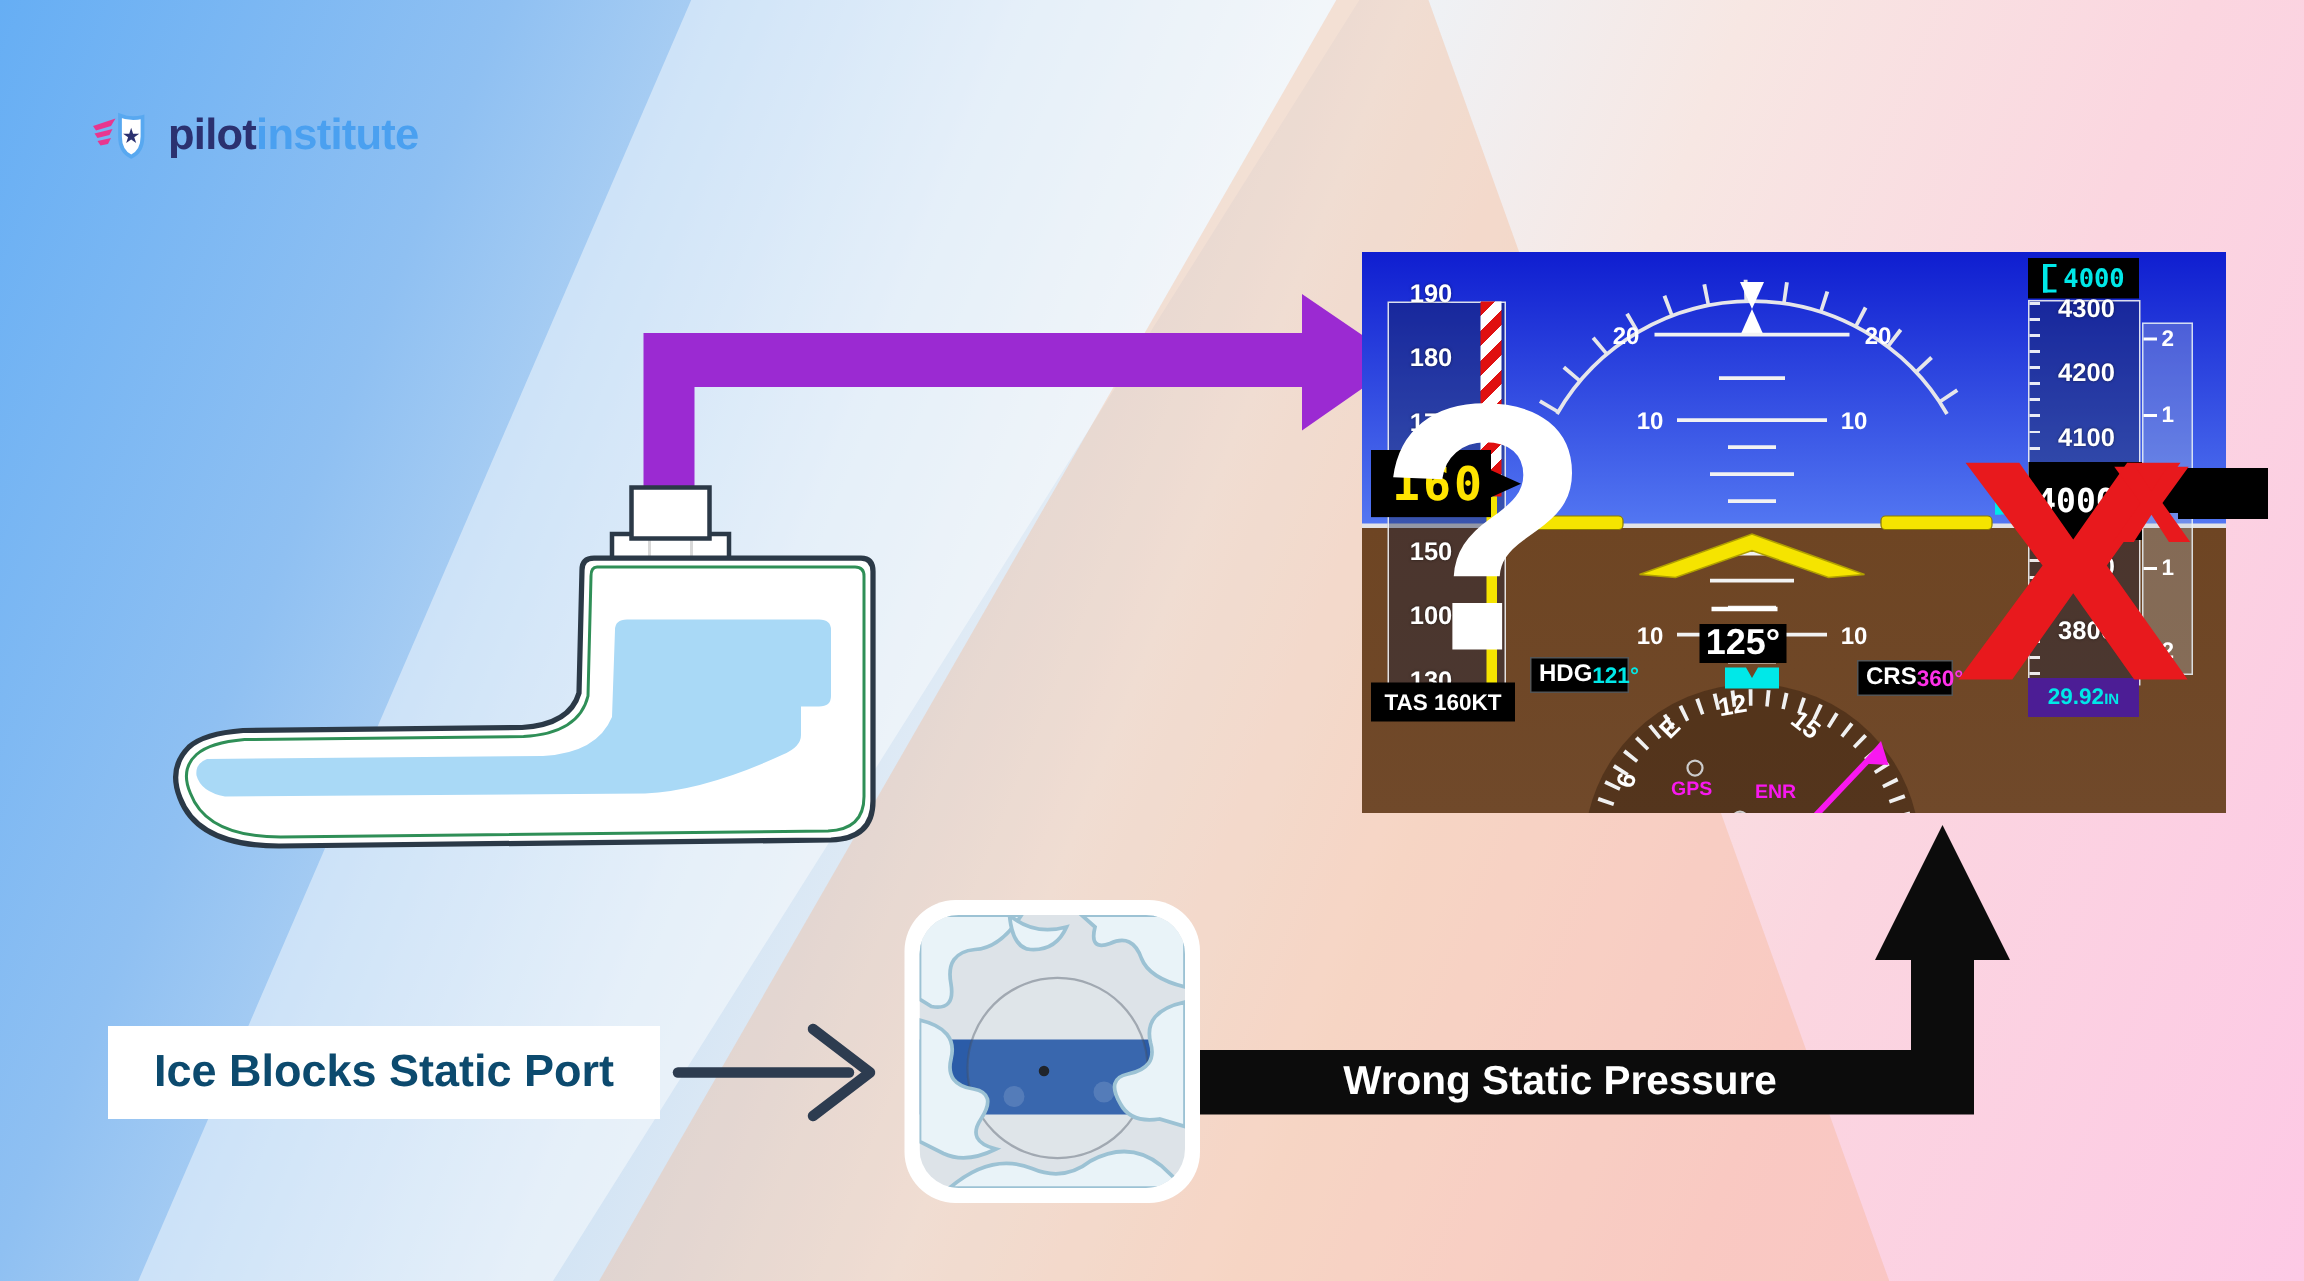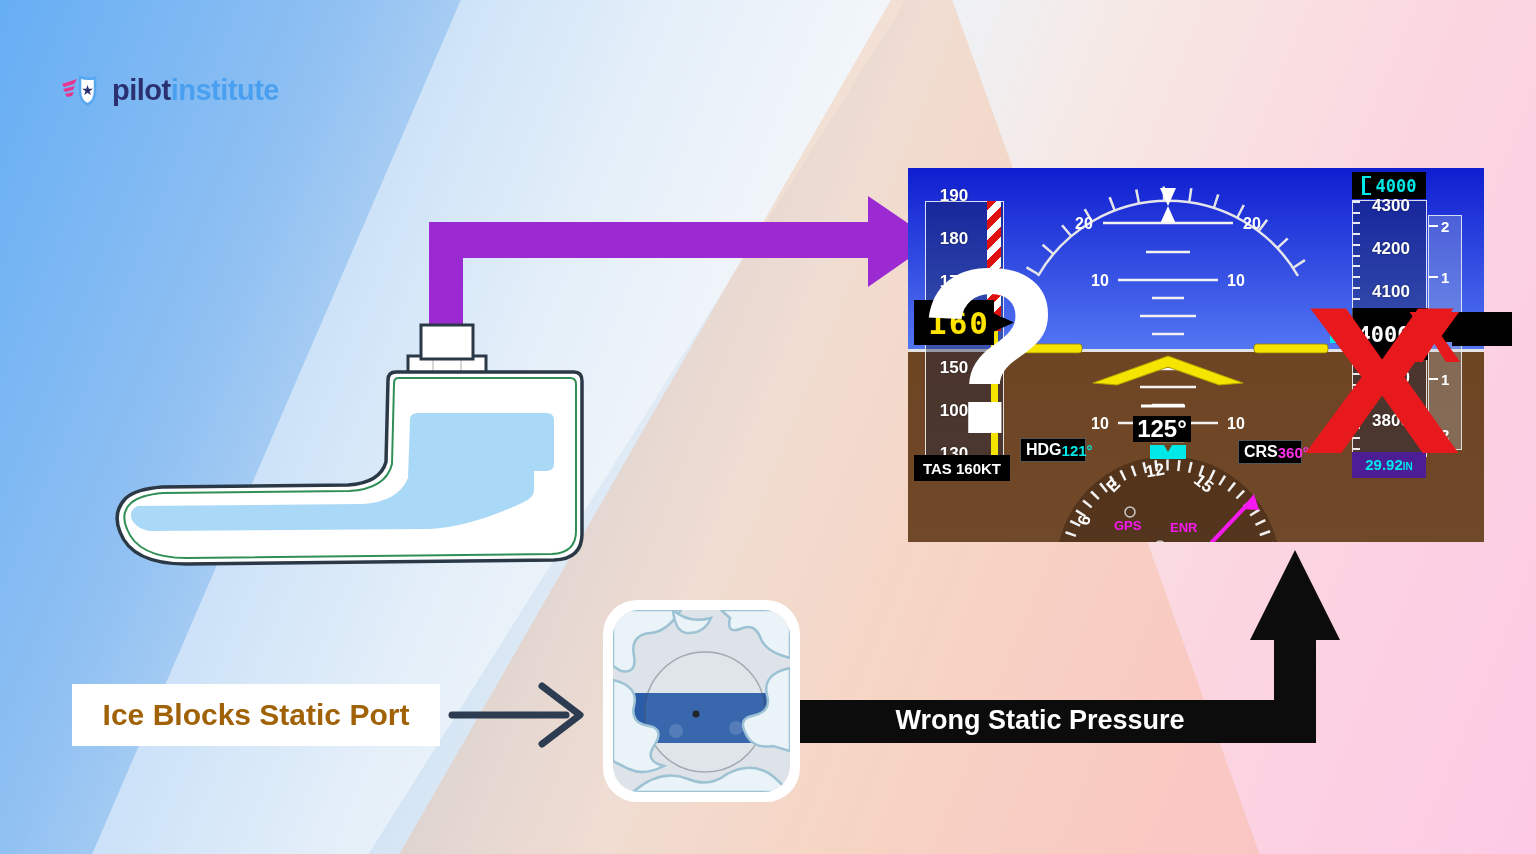--- a/index.html
+++ b/index.html
@@ -14,21 +14,21 @@
   
   .brand{left:60px;top:70px;display:flex;align-items:center;gap:8px;}
   .brand-text{font-size:29px;font-weight:bold;letter-spacing:-0.5px;}
   .brand-pilot{color:#2b3170;}
   .brand-inst{color:#4aa0f0;}
   .title{left:0;right:0;top:62px;text-align:center;font-size:46px;font-weight:800;
     color:#2c3a4e;letter-spacing:0.5px;}
   
   .arrow-label{color:#fff;font-weight:bold;font-size:27px;text-align:center;}
   .ice-label-box{left:72px;top:684px;width:368px;height:62px;background:#fff;
-    display:flex;align-items:center;justify-content:center;color:#a16207;
+    display:flex;align-items:center;justify-content:center;color:#0c4a6e;
     font-size:30px;font-weight:bold;}
   
   .pfd{left:908px;top:168px;width:576px;height:374px;overflow:hidden;background:#6e4523;}
   .sky{left:0;top:0;width:100%;height:183px;background:linear-gradient(#0f1ed0,#5377f2);}
   .ground{left:0;top:183px;width:100%;height:191px;background:linear-gradient(#6e4523,#70492a);}
   .horizon{left:0;top:181px;width:100%;height:3px;background:#e3e3e6;}
   .pfd-svg{left:0;top:0;}
   .tape{background:rgba(18,30,64,0.38);border:1.5px solid rgba(255,255,255,0.85);}
   .as-tape{left:17px;top:33px;width:77px;height:254px;}
   .tape-num{position:absolute;color:#fff;font-weight:bold;font-size:17px;text-align:center;

